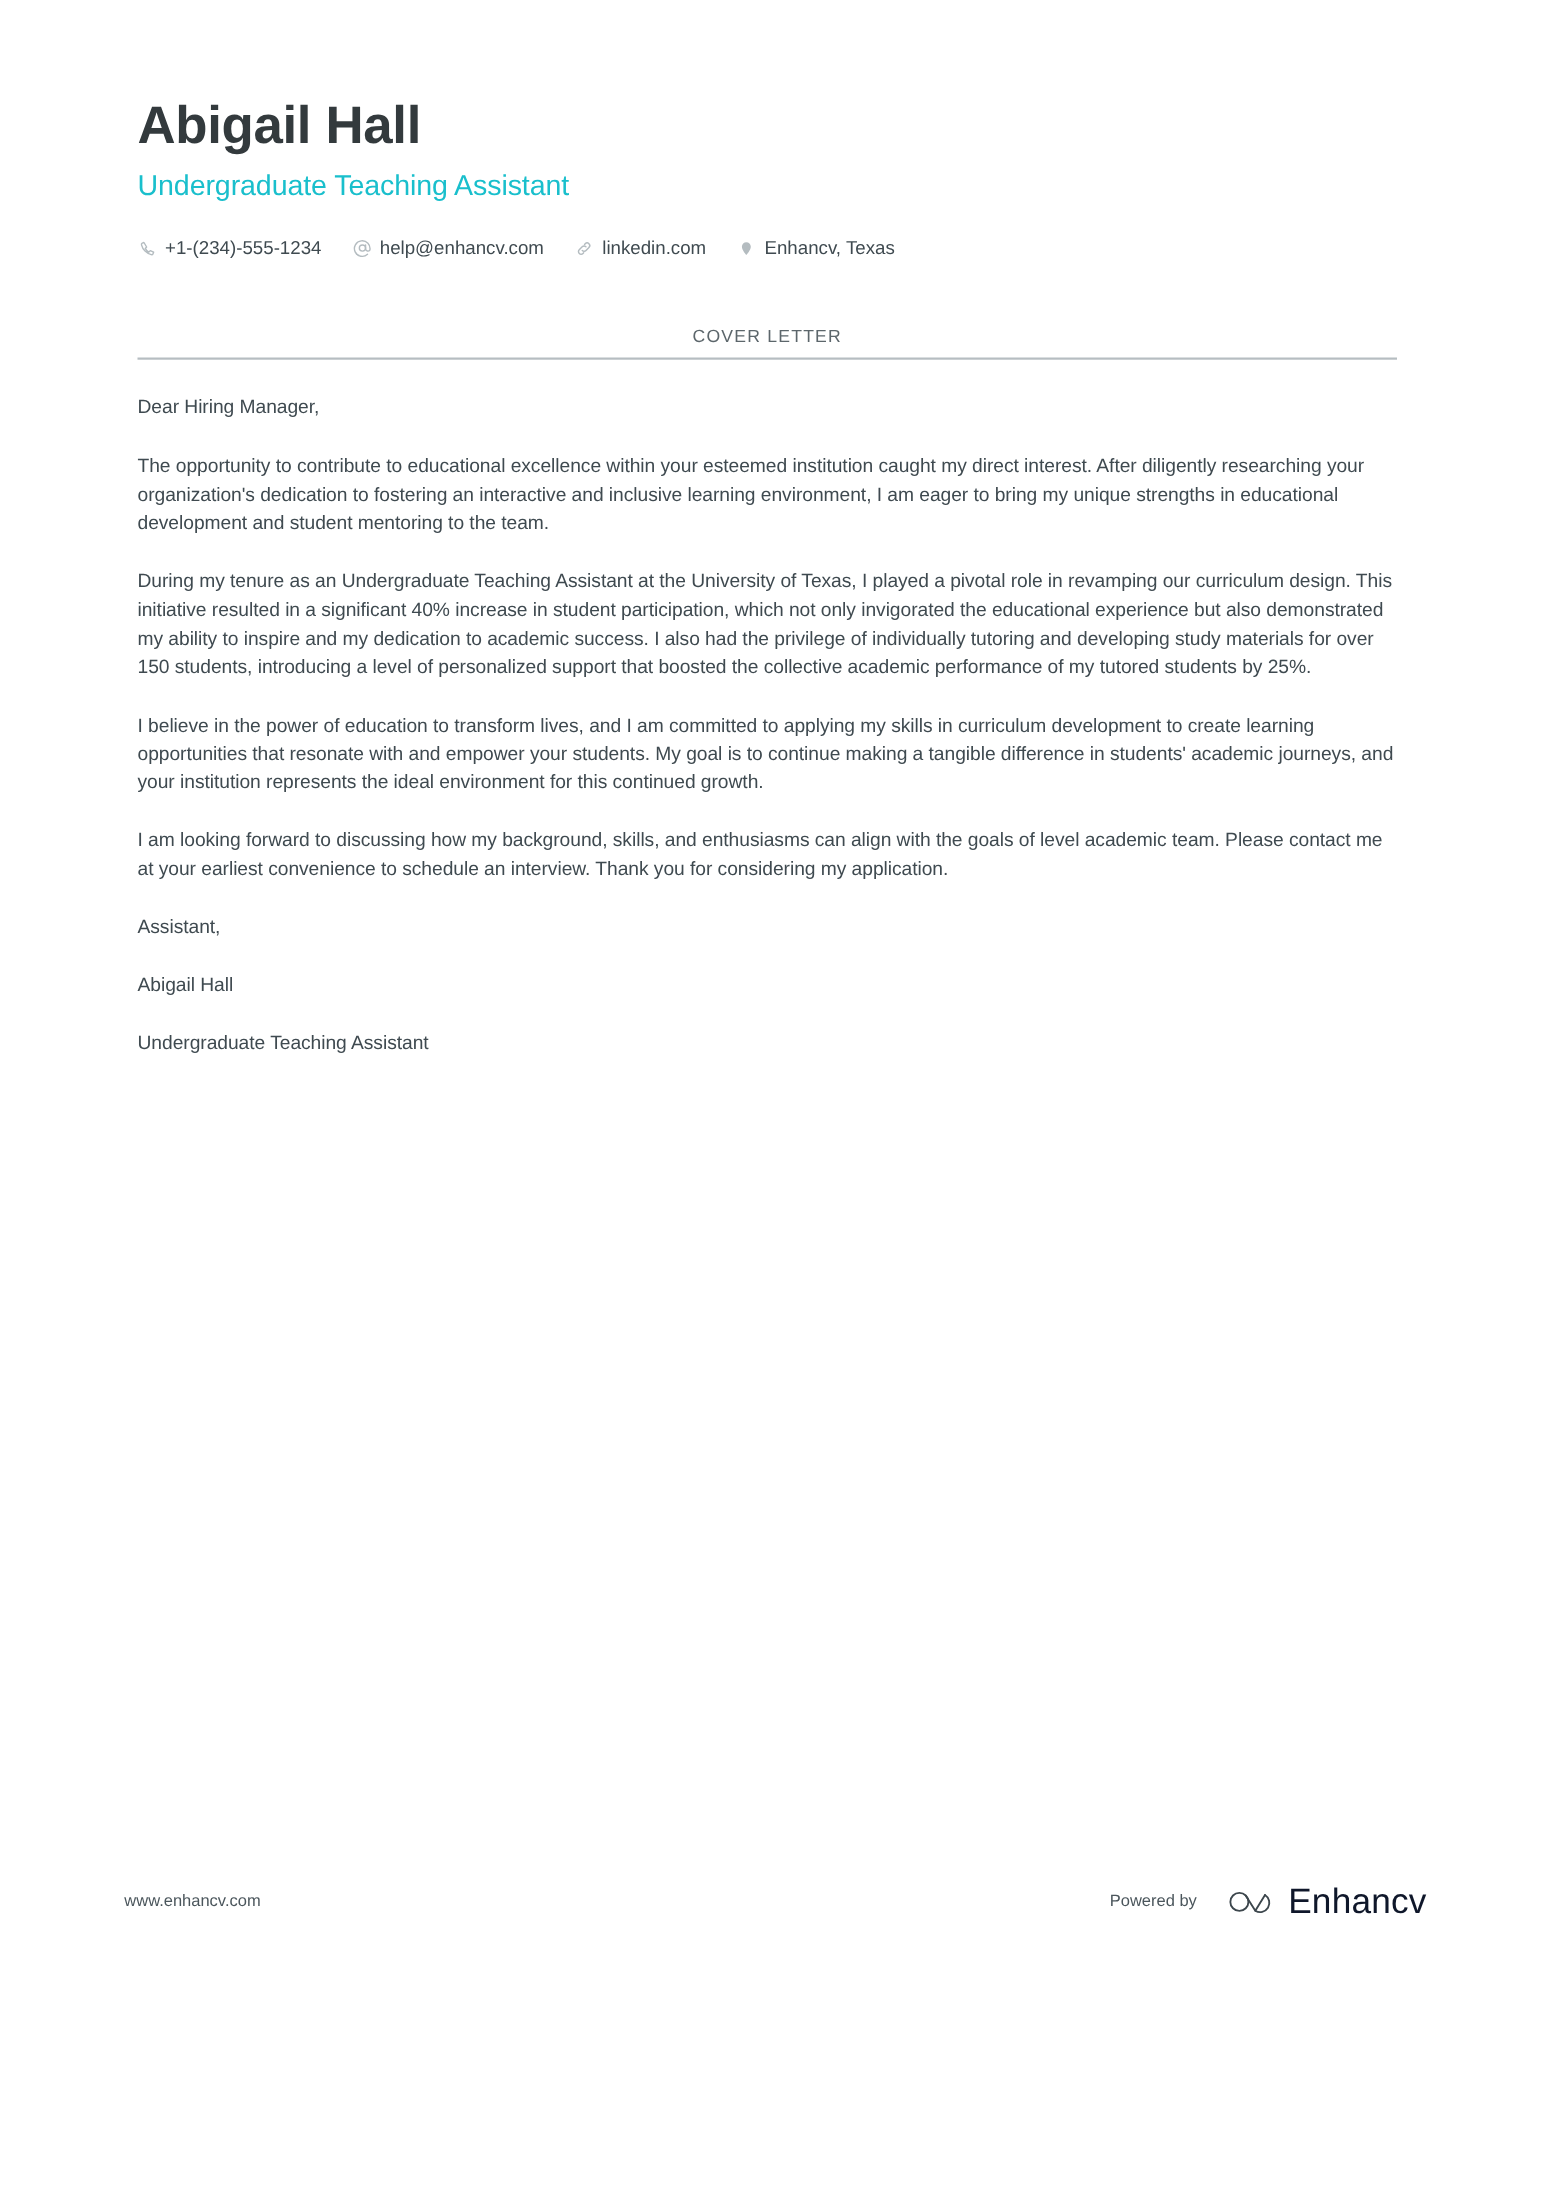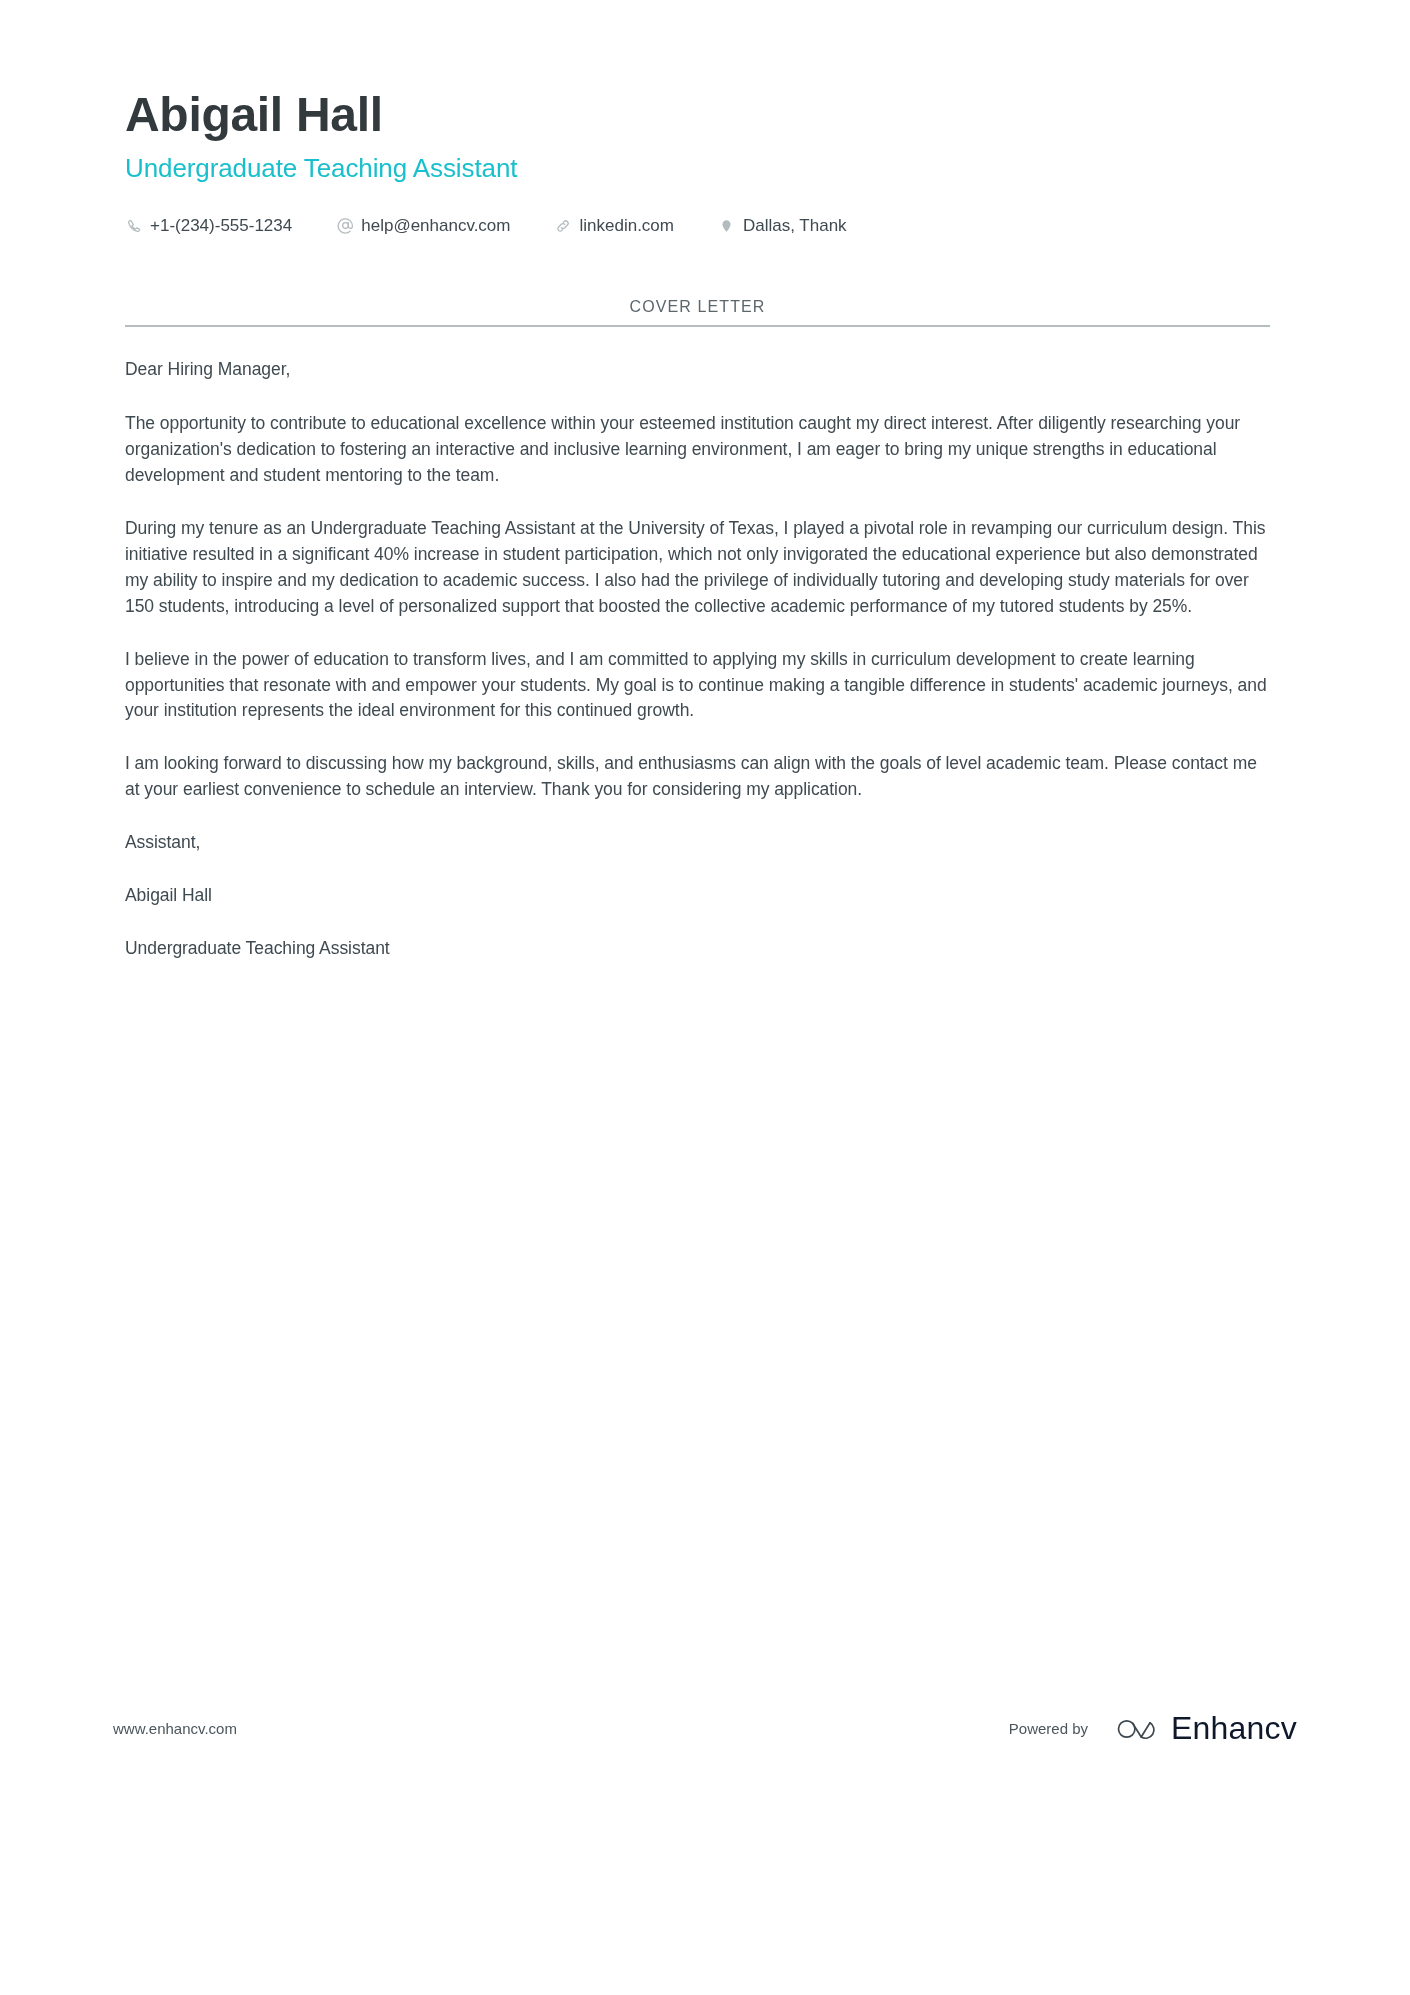--- a/index.html
+++ b/index.html
@@ -46,21 +46,21 @@
     margin: 10px 0 0 0;
     letter-spacing: -0.1px;
   }
 
   
   .contact-row {
     display: flex;
     align-items: center;
     margin-top: 30px;
     flex-wrap: wrap;
-    gap: 16px;
+    gap: 0px;
   }
   .contact-item {
     display: flex;
     align-items: center;
     margin-right: 28px;
     font-size: 17px;
     color: #3f4a50;
     white-space: nowrap;
   }
   .contact-icon {
@@ -187,21 +187,21 @@
           </span>
           <span>linkedin.com</span>
         </div>
 
         <div class="contact-item">
           <span class="contact-icon">
             <svg width="13" height="16" viewBox="0 0 24 24" fill="currentColor">
               <path d="M12 1.5c-4.1 0-7.5 3.3-7.5 7.4 0 5.6 7.5 14 7.5 14s7.5-8.4 7.5-14c0-4.1-3.4-7.4-7.5-7.4z"></path>
             </svg>
           </span>
-          <span>Dallas, Thank</span>
+          <span>Enhancv, Texas</span>
         </div>
 
       </div>
     </div>
 
     <div class="section">
       <div class="section-title">COVER LETTER</div>
 
       <div class="letter-body">
         <p class="salutation">Dear Hiring Manager,</p>

